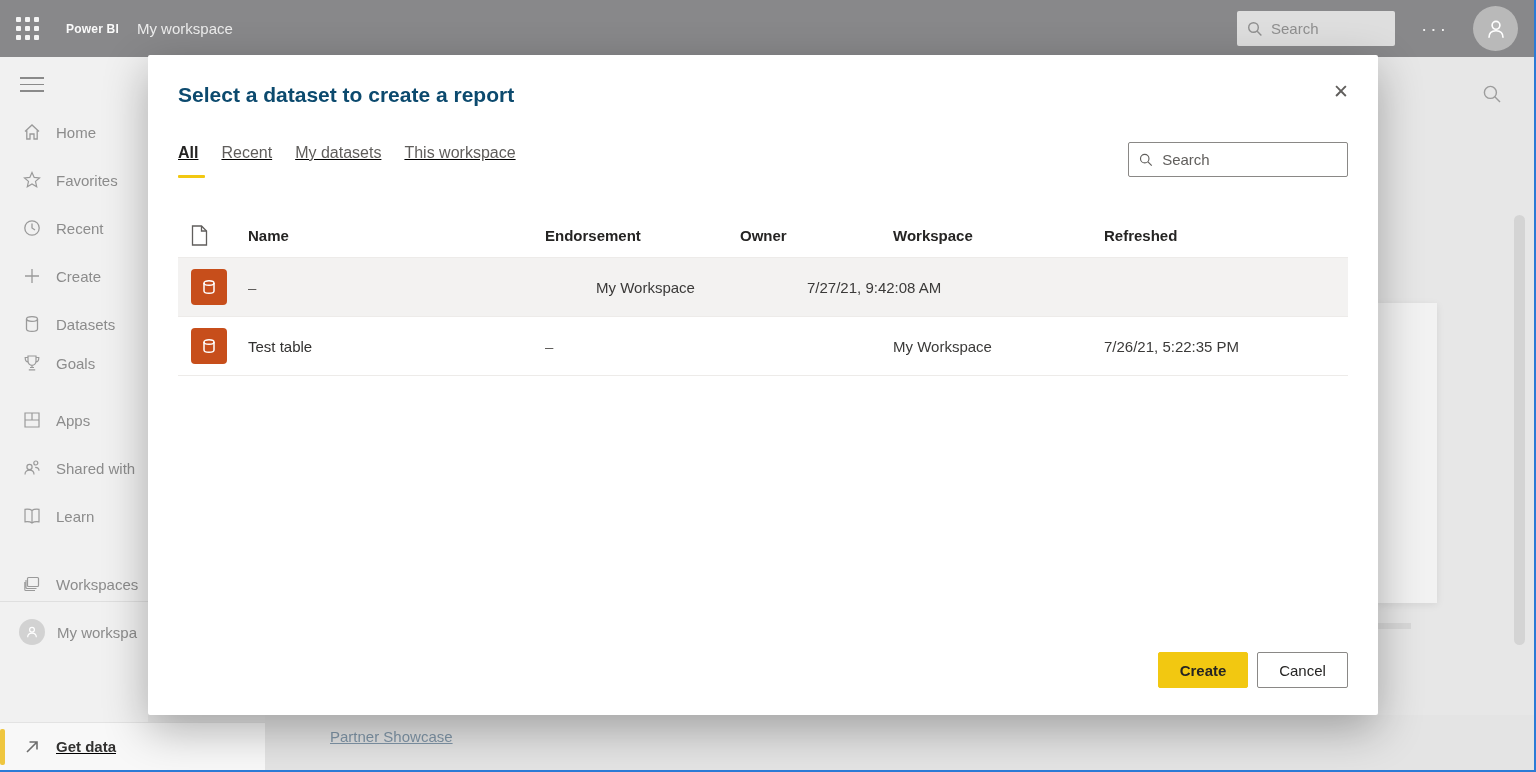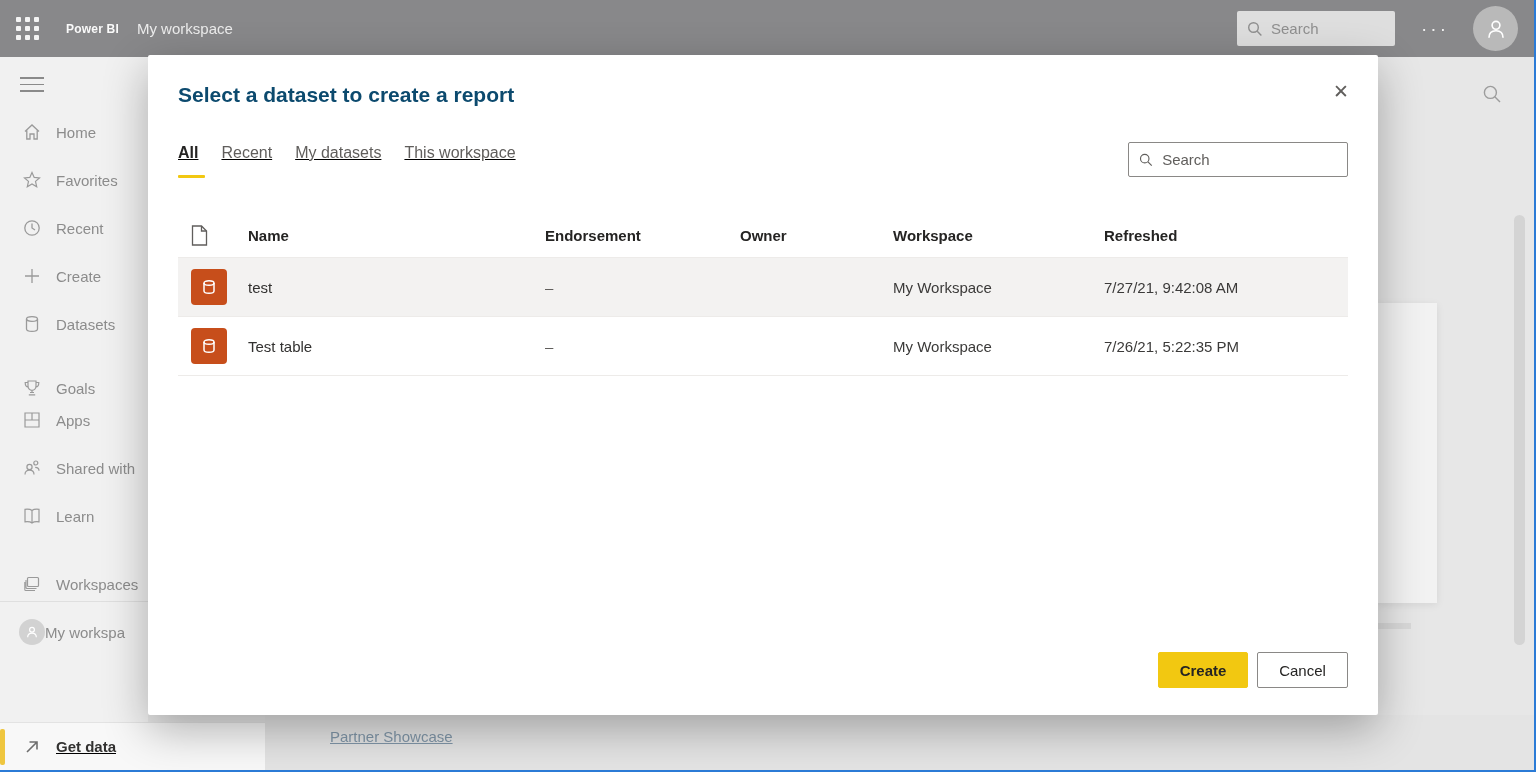--- a/index.html
+++ b/index.html
@@ -152,21 +152,21 @@
       </svg>
     <span class="nlabel">Create</span>
   </div>
   <div class="nav-item" style="top:243px">
     <svg class="nico" viewBox="0 0 20 20">
         <ellipse cx="10" cy="5" rx="5.5" ry="2.4" fill="none" stroke="#9A9A9A" stroke-width="1.3"></ellipse>
         <path d="M4.5 5 V15 C4.5 16.3 7 17.4 10 17.4 C13 17.4 15.5 16.3 15.5 15 V5" fill="none" stroke="#9A9A9A" stroke-width="1.3"></path>
       </svg>
     <span class="nlabel">Datasets</span>
   </div>
-  <div class="nav-item" style="top:307px">
+  <div class="nav-item" style="top:282px">
     <svg class="nico" viewBox="0 0 20 20">
         <path d="M6 3 H14 V8 C14 10.5 12.2 12.3 10 12.3 C7.8 12.3 6 10.5 6 8 Z M6 4.5 H3.2 C3.2 7.5 4.5 9 6.3 9.2 M14 4.5 H16.8 C16.8 7.5 15.5 9 13.7 9.2 M10 12.3 V14.5 M6.8 16.8 H13.2 M8 14.5 H12" fill="none" stroke="#9A9A9A" stroke-width="1.2"></path>
       </svg>
     <span class="nlabel">Goals</span>
   </div>
   <div class="nav-item" style="top:339px">
     <svg class="nico" viewBox="0 0 20 20">
         <path d="M3 3 H17 V17 H3 Z M10 3 V10 M3 10 H17" fill="none" stroke="#9A9A9A" stroke-width="1.2"></path>
       </svg>
     <span class="nlabel">Apps</span>
@@ -196,21 +196,21 @@
       </svg>
     <span class="nlabel">Workspaces</span>
   </div>
   <div class="nav-item" style="top:551px">
     <span class="nav-avatar">
       <svg width="16" height="16" viewBox="0 0 24 24">
           <circle cx="12" cy="8.6" r="3.6" fill="none" stroke="#FFFFFF" stroke-width="1.8"></circle>
           <path d="M5.5 20 C5.5 15.6 8.4 13.6 12 13.6 C15.6 13.6 18.5 15.6 18.5 20" fill="none" stroke="#FFFFFF" stroke-width="1.8"></path>
         </svg>
     </span>
-    <span class="nlabel" style="margin-left:0">My workspa</span>
+    <span class="nlabel" style="margin-left:12px">My workspa</span>
   </div>
 </div>
 
 <div class="getdata">
   <div class="getdata-accent"></div>
   <svg class="nico" viewBox="0 0 20 20">
       <path d="M5 15 L15 5 M7.5 5 H15 V12.5" fill="none" stroke="#6E6E6E" stroke-width="1.6"></path>
     </svg>
   <span class="glabel">Get data</span>
 </div>
@@ -261,21 +261,20 @@
 
     <div class="trow tbody-row selected">
       <div class="col-icon">
         <span class="ds-icon">
           <svg width="20" height="20" viewBox="0 0 20 20">
               <ellipse cx="10" cy="6" rx="5" ry="2.3" fill="none" stroke="#FFFFFF" stroke-width="1.5"></ellipse>
               <path d="M5 6 V14 C5 15.3 7.2 16.3 10 16.3 C12.8 16.3 15 15.3 15 14 V6" fill="none" stroke="#FFFFFF" stroke-width="1.5"></path>
             </svg>
         </span>
       </div>
-      <div class="col-name">test</div>
       <div class="col-endorse">–</div>
       <div class="col-owner"><span class="owner-pill"></span></div>
       <div class="col-ws">My Workspace</div>
       <div class="col-refresh">7/27/21, 9:42:08 AM</div>
     </div>
 
     <div class="trow tbody-row">
       <div class="col-icon">
         <span class="ds-icon">
           <svg width="20" height="20" viewBox="0 0 20 20">

